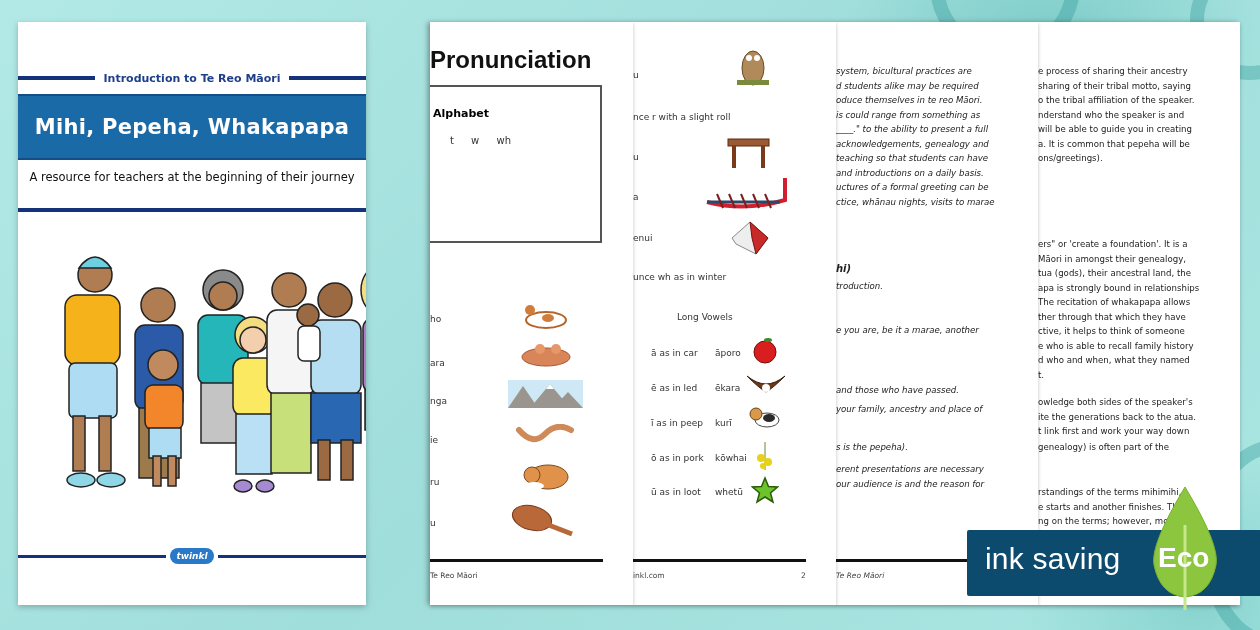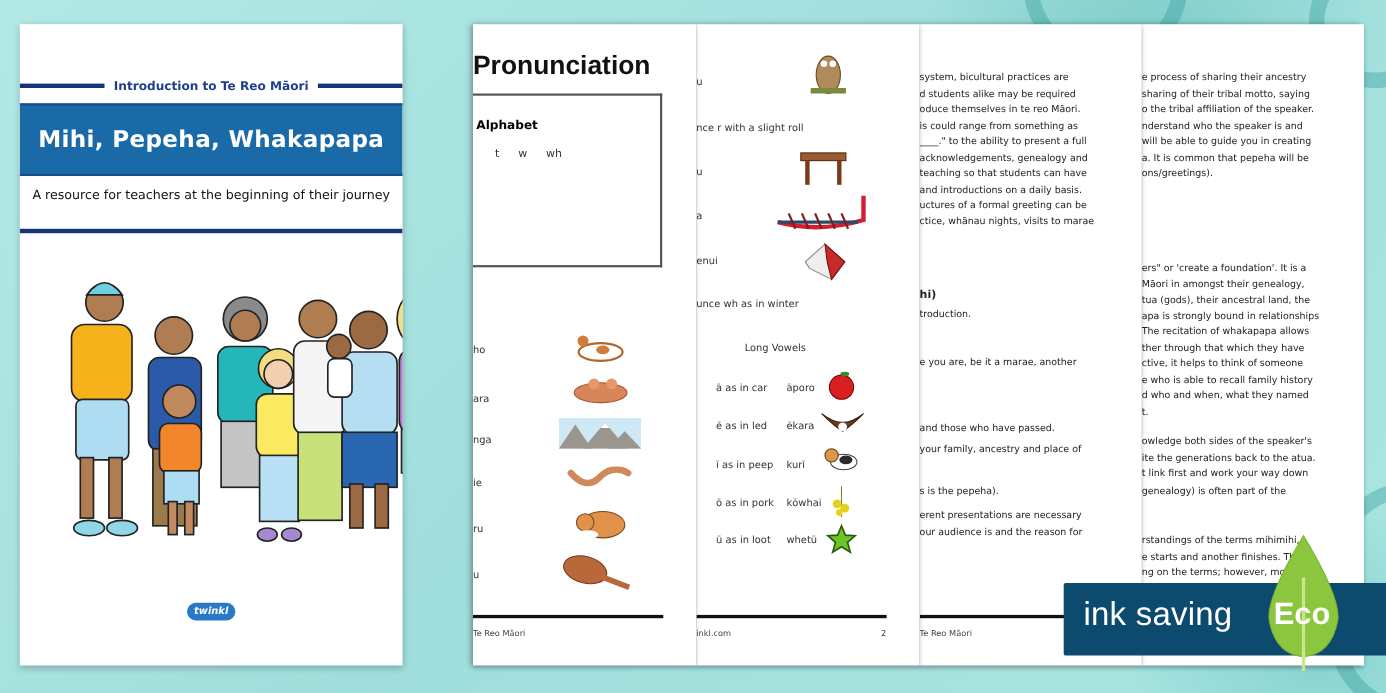--- a/index.html
+++ b/index.html
@@ -15,33 +15,33 @@
   }
   .swirl { position: absolute; border: 14px solid rgba(40,150,150,0.35); border-radius: 50%; }
   .page {
     position: absolute; top: 22px; height: 583px; background: #fff;
     box-shadow: -3px 0 5px rgba(0,0,0,0.25), 0 2px 4px rgba(0,0,0,0.2);
     overflow: hidden;
   }
   #p1 { left: 18px; width: 348px; z-index: 5; box-shadow: 0 2px 6px rgba(0,0,0,0.25); }
   #p2 { left: 430px; width: 203px; z-index: 4; }
   #p3 { left: 633px; width: 203px; z-index: 3; }
-  #p4 { left: 836px; width: 202px; z-index: 2; }
+  #p4 { left: 836px; width: 202px; z-index: 2; font-style: italic; }
   #p5 { left: 1038px; width: 202px; z-index: 1; }
 
   
   .cover-top { position: absolute; top: 49px; left: 0; right: 0; height: 14px; display: flex; align-items: center; }
   .cover-top .bar { flex: 1; height: 4px; background: #15337a; }
   .cover-top .label { font-size: 11px; font-weight: bold; color: #1d3f8a; padding: 0 8px; white-space: nowrap; }
   .cover-band { position: absolute; top: 72px; left: 0; right: 0; height: 66px; background: #1b6aa8; border-top: 2px solid #134f86; border-bottom: 2px solid #134f86; display: flex; align-items: center; justify-content: center; }
   .cover-band .title { color: #fff; font-size: 21px; font-weight: bold; letter-spacing: 0.3px; }
   .cover-sub { position: absolute; top: 148px; left: 10px; right: 10px; text-align: center; font-size: 11.5px; font-weight: normal; color: #111; line-height: 15px; }
   .cover-rule { position: absolute; top: 186px; left: 0; right: 0; height: 4px; background: #15337a; }
   .family { position: absolute; top: 218px; left: 25px; width: 370px; height: 275px; }
-  .cover-foot { position: absolute; top: 524px; left: 0; right: 0; height: 20px; display: flex; align-items: center; flex-direction: column; }
+  .cover-foot { position: absolute; top: 524px; left: 0; right: 0; height: 20px; display: flex; align-items: center; }
   .cover-foot .bar { flex: 1; height: 3px; background: #15337a; }
   .twinkl { background: #2a78c8; color: #fff; font-size: 9px; font-weight: bold; padding: 3px 6px; border-radius: 10px; margin: 0 4px; font-style: italic; }
 
   
   .p-heading { position: absolute; top: 24px; left: 0; font-size: 24px; font-weight: bold; color: #111; font-family: "Liberation Sans", sans-serif; }
   .alpha-box { position: absolute; top: 63px; left: 0; width: 172px; height: 158px; border: 2px solid #555; border-left: none; }
   .alpha-box .t { position: absolute; top: 8px; left: 3px; font-size: 11px; font-weight: bold; margin-top: 12px; }
   .alpha-box .letters { position: absolute; top: 48px; left: 0; font-size: 10px; color: #333; word-spacing: 14px; margin-left: 20px; }
   .row { position: absolute; left: 0; font-size: 9px; color: #333; }
   .pic { position: absolute; }

